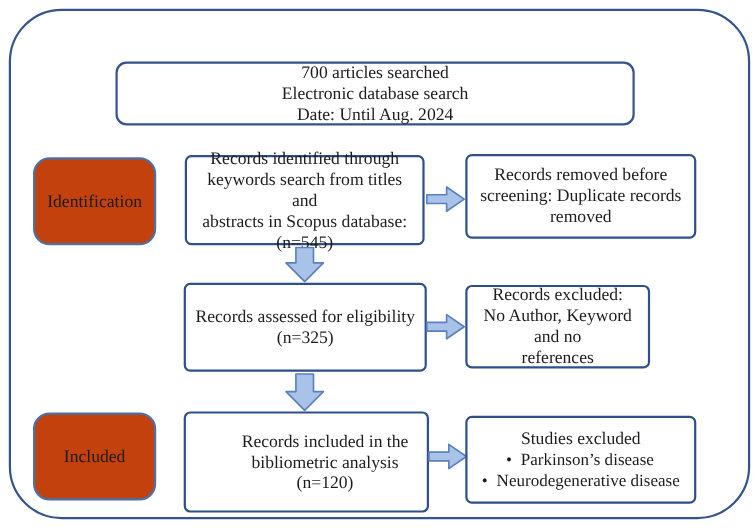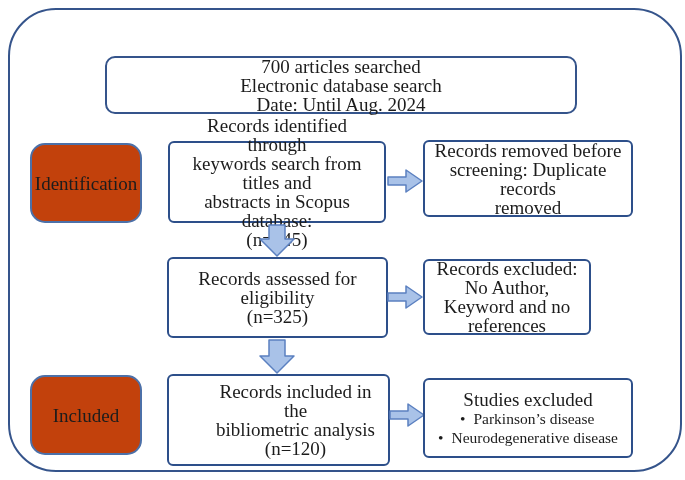--- a/index.html
+++ b/index.html
@@ -6,21 +6,21 @@
   body { background: #ffffff; font-family: "Liberation Serif", "DejaVu Serif", serif; }
   .canvas { position: relative; width: 685px; height: 480px; background: #ffffff; overflow: hidden; }
   .outer-border {
     position: absolute; left: 8px; top: 8px; width: 674px; height: 464px;
     border: 2.5px solid #35548b; border-radius: 48px; background: transparent;
   }
   .box {
     position: absolute; display: flex; align-items: center; justify-content: center;
     text-align: center; color: #1c1c1c; background: #ffffff;
   }
-  .box-text { white-space: pre-line; line-height: 19px; font-size: 19px; }
+  .box-text { white-space: pre-line; line-height: 19px; font-size: 16px; }
   .top-box {
     left: 105px; top: 56px; width: 472px; height: 58px;
     border: 2px solid #35548b; border-radius: 10px;
   }
   .stage-box {
     width: 112px; height: 80px; background: #c2410c;
     border: 2.5px solid #4c70a8; border-radius: 15px; font-size: 16px;
   }
   .main-box, .side-box {
     border: 2.5px solid #2d4f8a; border-radius: 6px; padding: 2px 6px;

